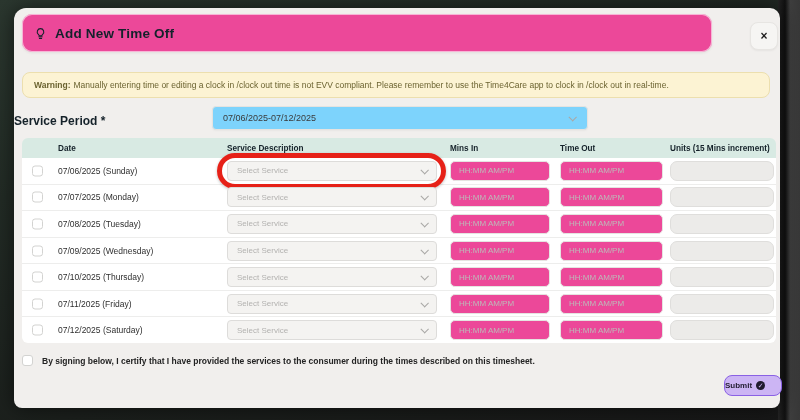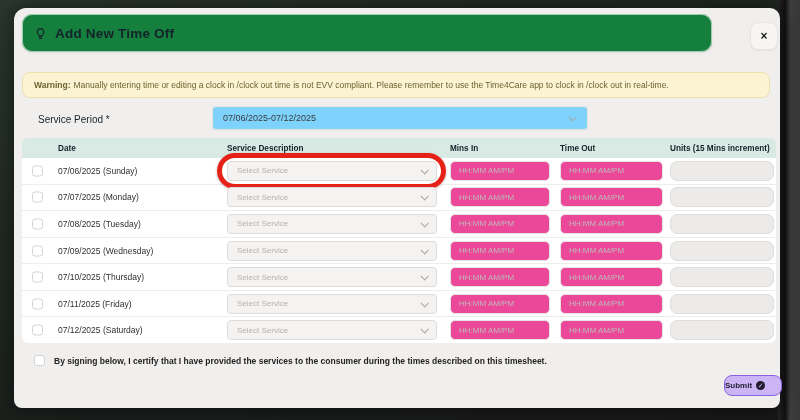--- a/index.html
+++ b/index.html
@@ -16,42 +16,42 @@
     position:absolute; top:0; right:0; width:22px; height:100%;
     background:linear-gradient(90deg,#242424 0%,#101010 32%,#3e3e3e 55%,#383838 100%);
   }
   .modal {
     position:absolute; left:14px; top:8px; width:766px; height:400px;
     background:#f1efed; border-radius:12px 10px 8px 8px;
     box-shadow:0 0 20px rgba(0,0,0,.55);
   }
   .modal-header {
     position:absolute; left:8px; top:6px; width:690px; height:38px;
-    background:#15803d; border-radius:10px;
+    background:#ec4899; border-radius:10px;
     box-shadow:0 1px 3px rgba(0,0,0,.07), inset 0 0 0 1px rgba(255,255,255,.6);
     display:flex; align-items:center; gap:8px; padding-left:12px; box-sizing:border-box;
   }
   .bulb { display:flex; align-items:center; }
   .title { font-size:13.5px; font-weight:bold; color:#14222b; letter-spacing:.2px; }
   .close-btn {
     position:absolute; left:736px; top:14px; width:28px; height:28px;
     background:#f6f5f3; border:1px solid #e7e5e2; border-radius:8px;
     box-shadow:0 1px 2px rgba(0,0,0,.05);
     display:flex; align-items:center; justify-content:center;
     font-size:12px; font-weight:bold; color:#1c1c1c; cursor:pointer; padding:0;
     font-family:inherit;
   }
   .warning {
     position:absolute; left:8px; top:64px; width:748px; height:26px; box-sizing:border-box;
     background:#fcf3d3; border:1px solid #ecdfae; border-radius:8px;
     display:flex; align-items:center; padding:0 11px; font-size:8.5px; color:#6b6330;
     white-space:nowrap; overflow:hidden;
   }
   .warn-label { font-weight:bold; margin-right:3px; }
-  .sp-label { position:absolute; left:24px; top:106px; font-size:10px; font-weight:normal; color:#15222a; }
+  .sp-label { position:absolute; left:0; top:106px; font-size:12px; font-weight:bold; color:#15222a; }
   .sp-select {
     position:absolute; left:198px; top:98px; width:376px; height:24px; box-sizing:border-box;
     background:#7dd3fc; border:1px solid #e5e3e0; border-radius:4px;
     box-shadow:0 1px 2px rgba(0,0,0,.04);
     display:flex; align-items:center; justify-content:space-between;
     padding:0 12px 0 10px; font-size:9px; color:#3a3a3a; cursor:pointer;
   }
   .chev {
     width:5px; height:5px; flex:none;
     border-right:1.4px solid #a9a8a6; border-bottom:1.4px solid #a9a8a6;
@@ -98,21 +98,21 @@
     font-size:8px; padding:0 8px; color:#333; outline:none; font-family:inherit;
   }
   .time::placeholder { color:#bcbbb9; opacity:1; }
   .tin { left:428px; width:100px; }
   .tout { left:538px; width:103px; }
   .units {
     position:absolute; left:648px; top:50%; transform:translateY(-50%);
     width:104px; height:20px; box-sizing:border-box;
     background:#ecebe9; border:1px solid #dfdedc; border-radius:7px;
   }
-  .cert { position:absolute; left:20px; top:347px; display:flex; align-items:center; gap:9px; }
+  .cert { position:absolute; left:8px; top:347px; display:flex; align-items:center; gap:9px; }
   .cert-text { font-size:8.5px; font-weight:600; color:#232323; white-space:nowrap; }
   .submit {
     position:absolute; left:710px; top:367px; width:58px; height:21px; box-sizing:border-box;
     background:#ccb5f4; border:1.5px solid #8a61e4; border-radius:8px;
     display:flex; align-items:center; justify-content:flex-start; gap:4px;
     font-size:8px; font-weight:bold; color:#221d31; cursor:pointer; padding:0;
     font-family:inherit;
   }
   .check-icon {
     width:9px; height:9px; border-radius:50%; background:#201b2e; color:#cdb6f4;

